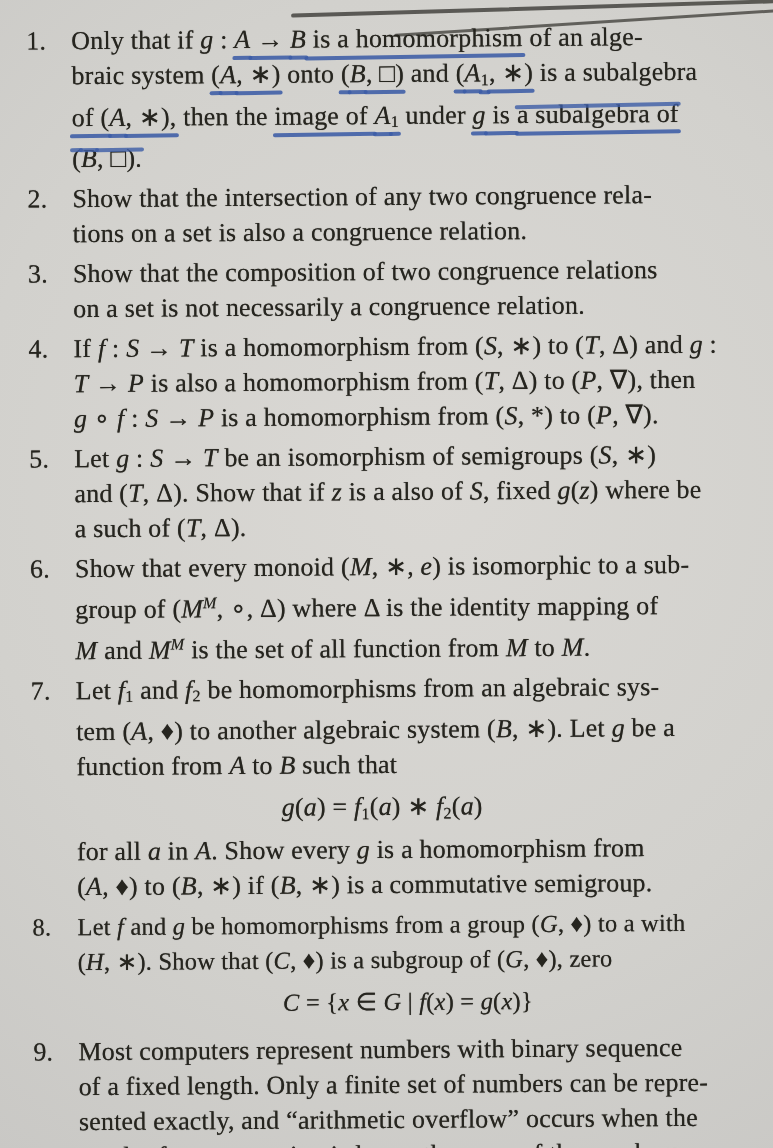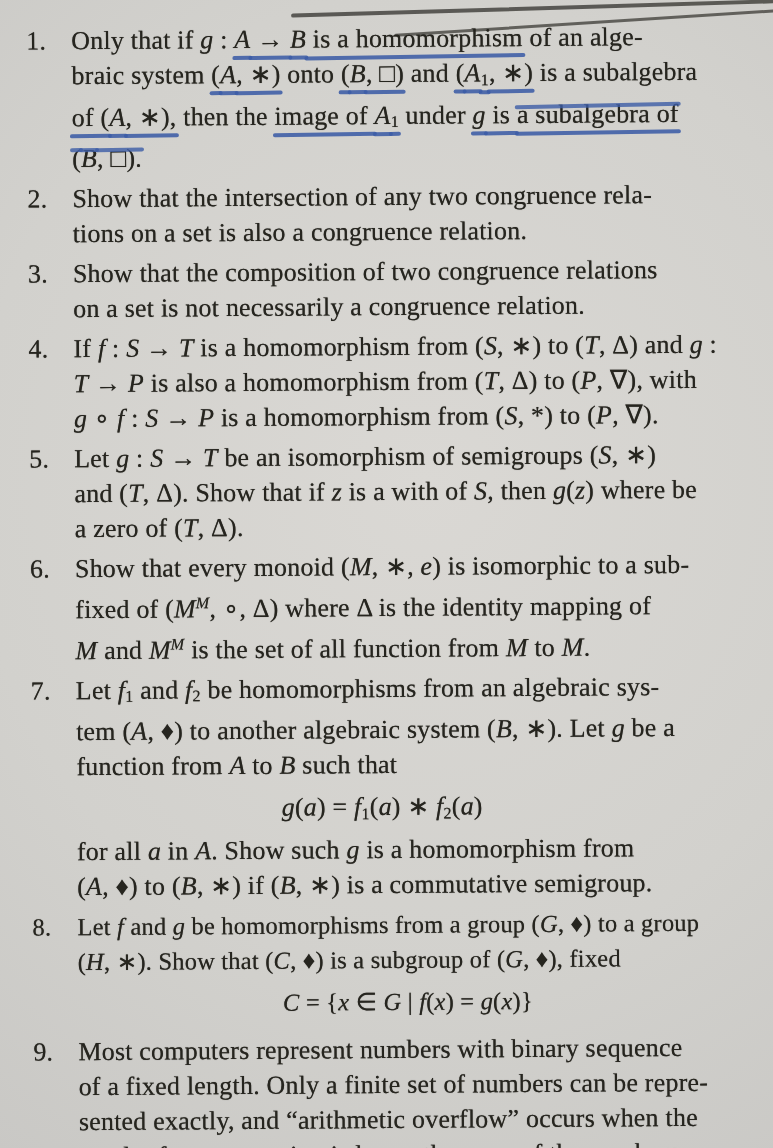--- a/index.html
+++ b/index.html
@@ -63,56 +63,56 @@
         <div class="num">3.</div>
         <div class="body">
           <div class="line"><span class="seg">Show that the composition of two congruence relations</span></div>
           <div class="line"><span class="seg">on a set is not necessarily a congruence relation.</span></div>
         </div>
       </div>
       <div class="item">
         <div class="num">4.</div>
         <div class="body">
           <div class="line"><span class="seg">If </span><span class="seg it">f</span><span class="seg"> : </span><span class="seg it">S</span><span class="seg"> → </span><span class="seg it">T</span><span class="seg"> is a homomorphism from (</span><span class="seg it">S</span><span class="seg">, ∗) to (</span><span class="seg it">T</span><span class="seg">, Δ) and </span><span class="seg it">g</span><span class="seg"> :</span></div>
-          <div class="line"><span class="seg it">T</span><span class="seg"> → </span><span class="seg it">P</span><span class="seg"> is also a homomorphism from (</span><span class="seg it">T</span><span class="seg">, Δ) to (</span><span class="seg it">P</span><span class="seg">, ∇), with</span></div>
+          <div class="line"><span class="seg it">T</span><span class="seg"> → </span><span class="seg it">P</span><span class="seg"> is also a homomorphism from (</span><span class="seg it">T</span><span class="seg">, Δ) to (</span><span class="seg it">P</span><span class="seg">, ∇), then</span></div>
           <div class="line"><span class="seg it">g</span><span class="seg"> ∘ </span><span class="seg it">f</span><span class="seg"> : </span><span class="seg it">S</span><span class="seg"> → </span><span class="seg it">P</span><span class="seg"> is a homomorphism from (</span><span class="seg it">S</span><span class="seg">, *) to (</span><span class="seg it">P</span><span class="seg">, ∇).</span></div>
         </div>
       </div>
       <div class="item">
         <div class="num">5.</div>
         <div class="body">
           <div class="line"><span class="seg">Let </span><span class="seg it">g</span><span class="seg"> : </span><span class="seg it">S</span><span class="seg"> → </span><span class="seg it">T</span><span class="seg"> be an isomorphism of semigroups (</span><span class="seg it">S</span><span class="seg">, ∗)</span></div>
-          <div class="line"><span class="seg">and (</span><span class="seg it">T</span><span class="seg">, Δ). Show that if </span><span class="seg it">z</span><span class="seg"> is a with of </span><span class="seg it">S</span><span class="seg">, then </span><span class="seg it">g</span><span class="seg">(</span><span class="seg it">z</span><span class="seg">) where be</span></div>
-          <div class="line"><span class="seg">a zero of (</span><span class="seg it">T</span><span class="seg">, Δ).</span></div>
+          <div class="line"><span class="seg">and (</span><span class="seg it">T</span><span class="seg">, Δ). Show that if </span><span class="seg it">z</span><span class="seg"> is a also of </span><span class="seg it">S</span><span class="seg">, fixed </span><span class="seg it">g</span><span class="seg">(</span><span class="seg it">z</span><span class="seg">) where be</span></div>
+          <div class="line"><span class="seg">a such of (</span><span class="seg it">T</span><span class="seg">, Δ).</span></div>
         </div>
       </div>
       <div class="item">
         <div class="num">6.</div>
         <div class="body">
           <div class="line"><span class="seg">Show that every monoid (</span><span class="seg it">M</span><span class="seg">, ∗, </span><span class="seg it">e</span><span class="seg">) is isomorphic to a sub-</span></div>
-          <div class="line"><span class="seg">fixed of (</span><span class="seg it">M</span><span class="seg it sup">M</span><span class="seg">, ∘, Δ) where Δ is the identity mapping of</span></div>
+          <div class="line"><span class="seg">group of (</span><span class="seg it">M</span><span class="seg it sup">M</span><span class="seg">, ∘, Δ) where Δ is the identity mapping of</span></div>
           <div class="line"><span class="seg it">M</span><span class="seg"> and </span><span class="seg it">M</span><span class="seg it sup">M</span><span class="seg"> is the set of all function from </span><span class="seg it">M</span><span class="seg"> to </span><span class="seg it">M</span><span class="seg">.</span></div>
         </div>
       </div>
       <div class="item">
         <div class="num">7.</div>
         <div class="body">
           <div class="line"><span class="seg">Let </span><span class="seg it">f</span><span class="seg sub">1</span><span class="seg"> and </span><span class="seg it">f</span><span class="seg sub">2</span><span class="seg"> be homomorphisms from an algebraic sys-</span></div>
           <div class="line"><span class="seg">tem (</span><span class="seg it">A</span><span class="seg">, ♦) to another algebraic system (</span><span class="seg it">B</span><span class="seg">, ∗). Let </span><span class="seg it">g</span><span class="seg"> be a</span></div>
           <div class="line"><span class="seg">function from </span><span class="seg it">A</span><span class="seg"> to </span><span class="seg it">B</span><span class="seg"> such that</span></div>
           <div class="line formula"><span class="seg it">g</span><span class="seg">(</span><span class="seg it">a</span><span class="seg">) = </span><span class="seg it">f</span><span class="seg sub">1</span><span class="seg">(</span><span class="seg it">a</span><span class="seg">) ∗ </span><span class="seg it">f</span><span class="seg sub">2</span><span class="seg">(</span><span class="seg it">a</span><span class="seg">)</span></div>
-          <div class="line"><span class="seg">for all </span><span class="seg it">a</span><span class="seg"> in </span><span class="seg it">A</span><span class="seg">. Show such </span><span class="seg it">g</span><span class="seg"> is a homomorphism from</span></div>
+          <div class="line"><span class="seg">for all </span><span class="seg it">a</span><span class="seg"> in </span><span class="seg it">A</span><span class="seg">. Show every </span><span class="seg it">g</span><span class="seg"> is a homomorphism from</span></div>
           <div class="line"><span class="seg">(</span><span class="seg it">A</span><span class="seg">, ♦) to (</span><span class="seg it">B</span><span class="seg">, ∗) if (</span><span class="seg it">B</span><span class="seg">, ∗) is a commutative semigroup.</span></div>
         </div>
       </div>
       <div class="item">
         <div class="num">8.</div>
         <div class="body">
-          <div class="line"><span class="seg">Let </span><span class="seg it">f</span><span class="seg"> and </span><span class="seg it">g</span><span class="seg"> be homomorphisms from a group (</span><span class="seg it">G</span><span class="seg">, ♦) to a group</span></div>
-          <div class="line"><span class="seg">(</span><span class="seg it">H</span><span class="seg">, ∗). Show that (</span><span class="seg it">C</span><span class="seg">, ♦) is a subgroup of (</span><span class="seg it">G</span><span class="seg">, ♦), fixed</span></div>
+          <div class="line"><span class="seg">Let </span><span class="seg it">f</span><span class="seg"> and </span><span class="seg it">g</span><span class="seg"> be homomorphisms from a group (</span><span class="seg it">G</span><span class="seg">, ♦) to a with</span></div>
+          <div class="line"><span class="seg">(</span><span class="seg it">H</span><span class="seg">, ∗). Show that (</span><span class="seg it">C</span><span class="seg">, ♦) is a subgroup of (</span><span class="seg it">G</span><span class="seg">, ♦), zero</span></div>
           <div class="line formula"><span class="seg it">C</span><span class="seg"> = {</span><span class="seg it">x</span><span class="seg"> ∈ </span><span class="seg it">G</span><span class="seg"> | </span><span class="seg it">f</span><span class="seg">(</span><span class="seg it">x</span><span class="seg">) = </span><span class="seg it">g</span><span class="seg">(</span><span class="seg it">x</span><span class="seg">)}</span></div>
         </div>
       </div>
       <div class="item">
         <div class="num">9.</div>
         <div class="body">
           <div class="line"><span class="seg">Most computers represent numbers with binary sequence</span></div>
           <div class="line"><span class="seg">of a fixed length. Only a finite set of numbers can be repre-</span></div>
           <div class="line"><span class="seg">sented exactly, and “arithmetic overflow” occurs when the</span></div>
           <div class="line"><span class="seg">result of a computation is larger than any of the numbers</span></div>

